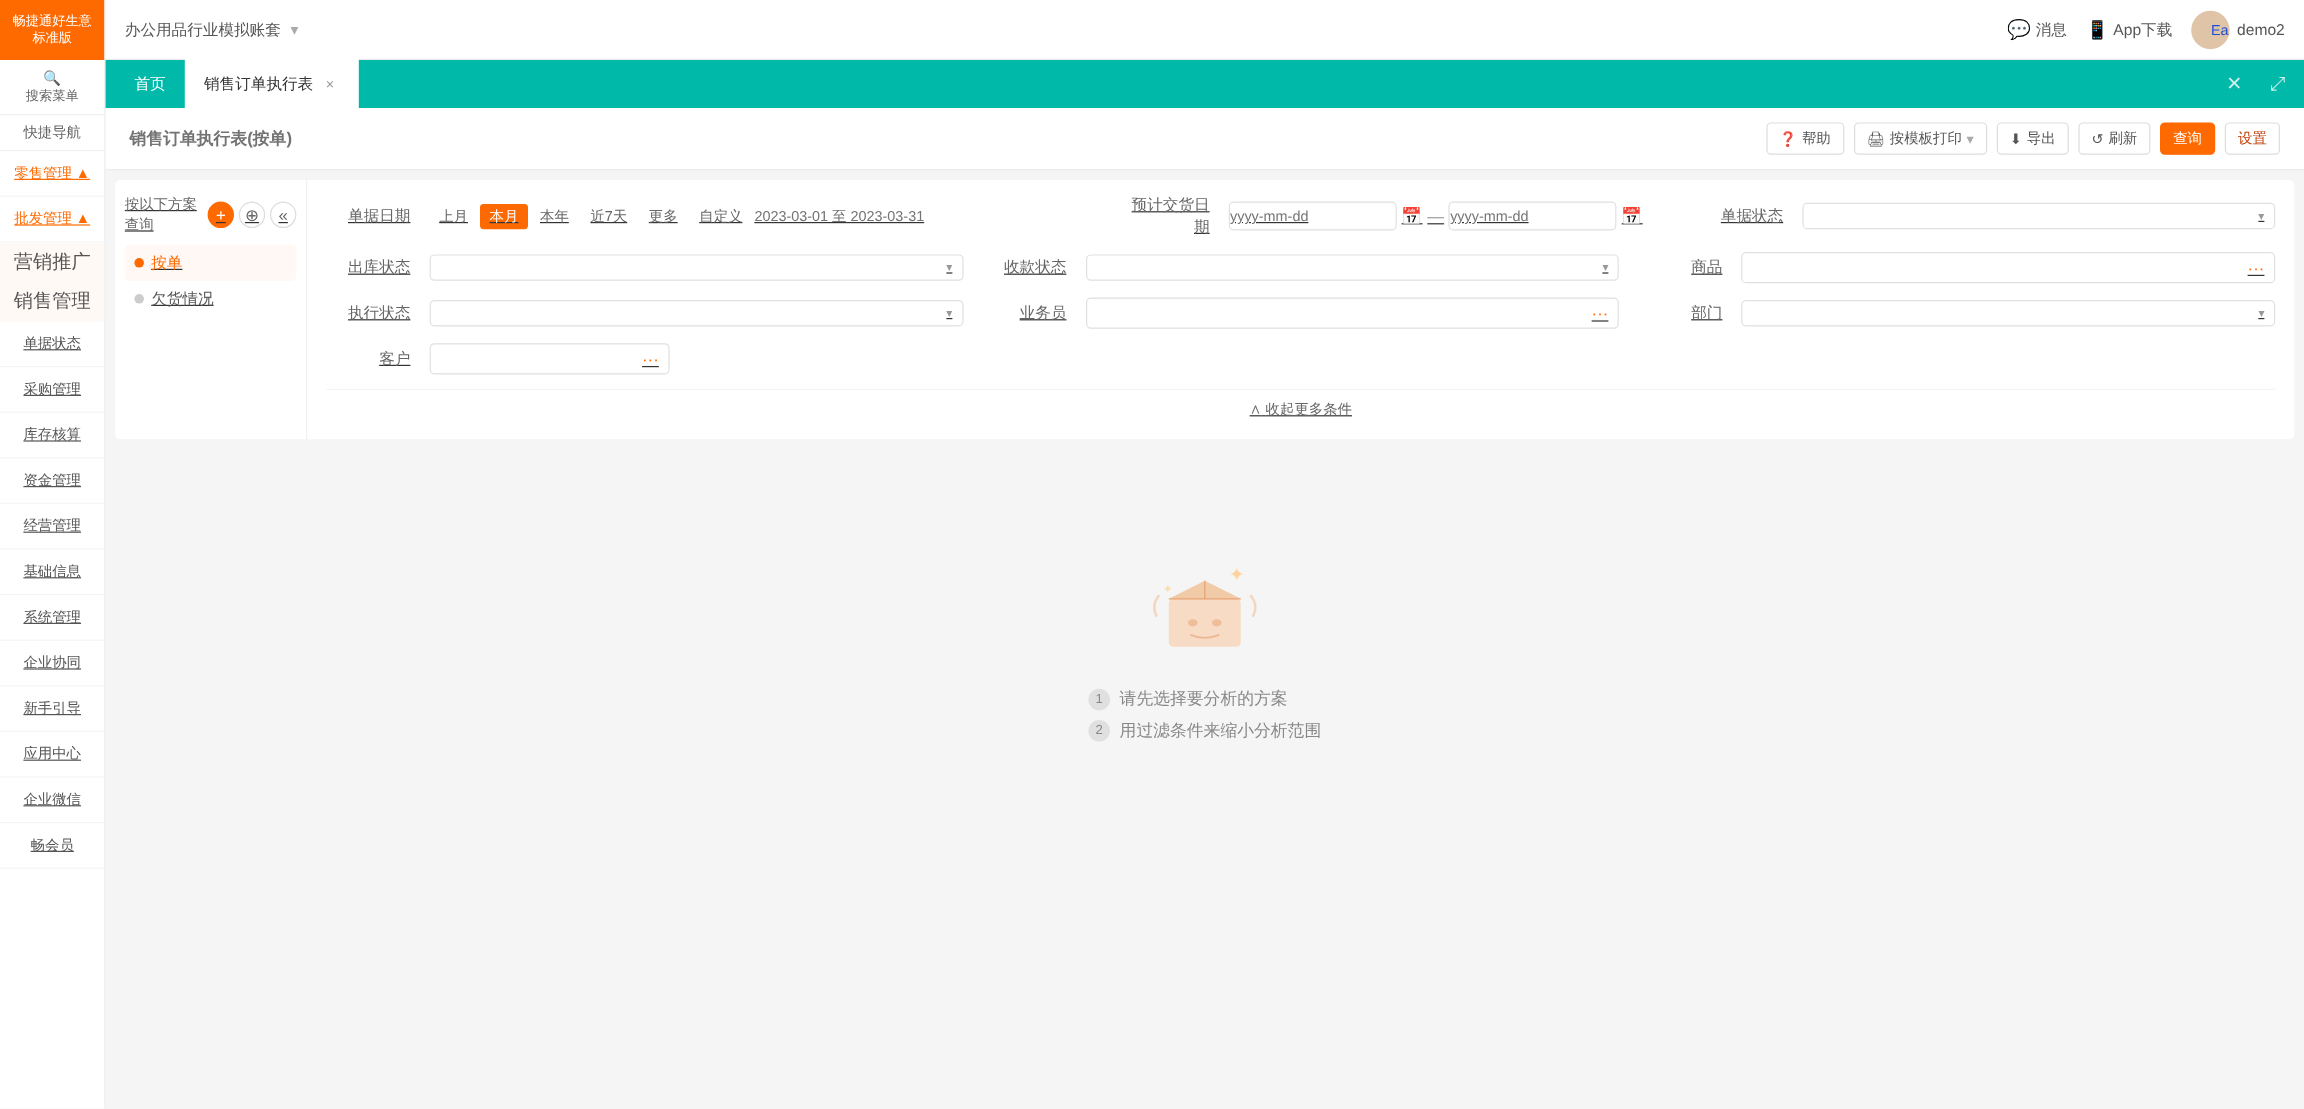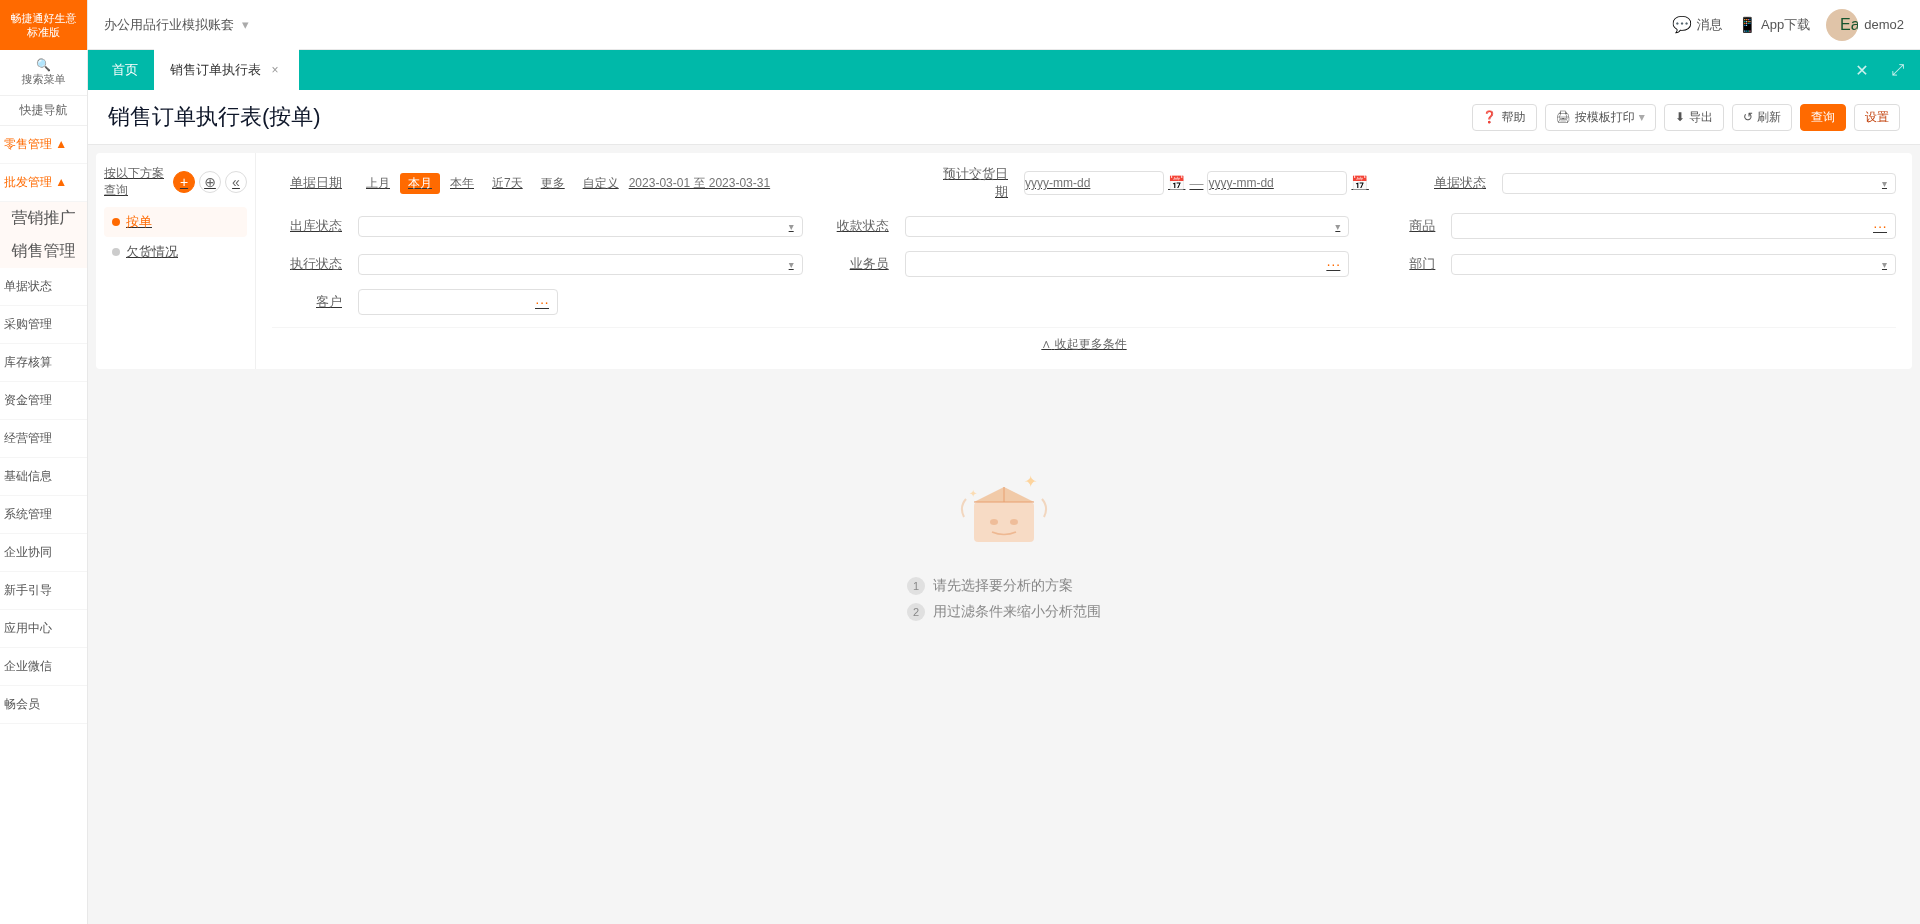--- a/index.html
+++ b/index.html
@@ -42,25 +42,26 @@
     .sidebar-nav {
       padding: 6px 4px;
       text-align: center;
       border-bottom: 1px solid #f0f0f0;
       cursor: pointer;
       color: #666;
       font-size: 12px;
     }
     .sidebar-item {
       padding: 10px 4px;
-      text-align: left;
+      text-align: center;
       cursor: pointer;
       color: #555;
       font-size: 12px;
       border-bottom: 1px solid #f5f5f5;
+      text-decoration: underline;
     }
     .sidebar-item.has-submenu { color: #ff6a00; }
     .sidebar-submenu-item {
       padding: 6px 4px;
       text-align: center;
       cursor: pointer;
       color: #555;
       font-size: 16px;
       background: #fff9f6;
     }
@@ -180,23 +181,23 @@
     
     .page-header {
       background: #fff;
       padding: 12px 20px;
       display: flex;
       align-items: center;
       justify-content: space-between;
       border-bottom: 1px solid #e8e8e8;
     }
     .page-title {
-      font-size: 22px;
-      font-weight: normal;
-      color: #0f172a;
+      font-size: 14px;
+      font-weight: bold;
+      color: #737373;
     }
     .page-actions {
       display: flex;
       gap: 8px;
       align-items: center;
     }
     .action-btn {
       display: flex;
       align-items: center;
       gap: 4px;
@@ -507,21 +508,21 @@
       <div class="topbar-right-item">
         <span style="font-size:16px;">💬</span>
         <span>消息</span>
       </div>
       <div class="topbar-right-item">
         <span style="font-size:15px;">📱</span>
         <span>App下载</span>
       </div>
       <div class="topbar-right-item" style="gap:6px;">
         <div class="avatar">
-          <span style="font-size:16px;color:#14532d;margin-left:15px;">Ea</span>
+          <span style="font-size:12px;color:#1d4ed8;margin-left:15px;">Ea</span>
         </div>
         <span>demo2</span>
       </div>
     </div>
   </div>
 
   <div class="tabbar">
     <div class="tab home">
       <span>首页</span>
     </div>

